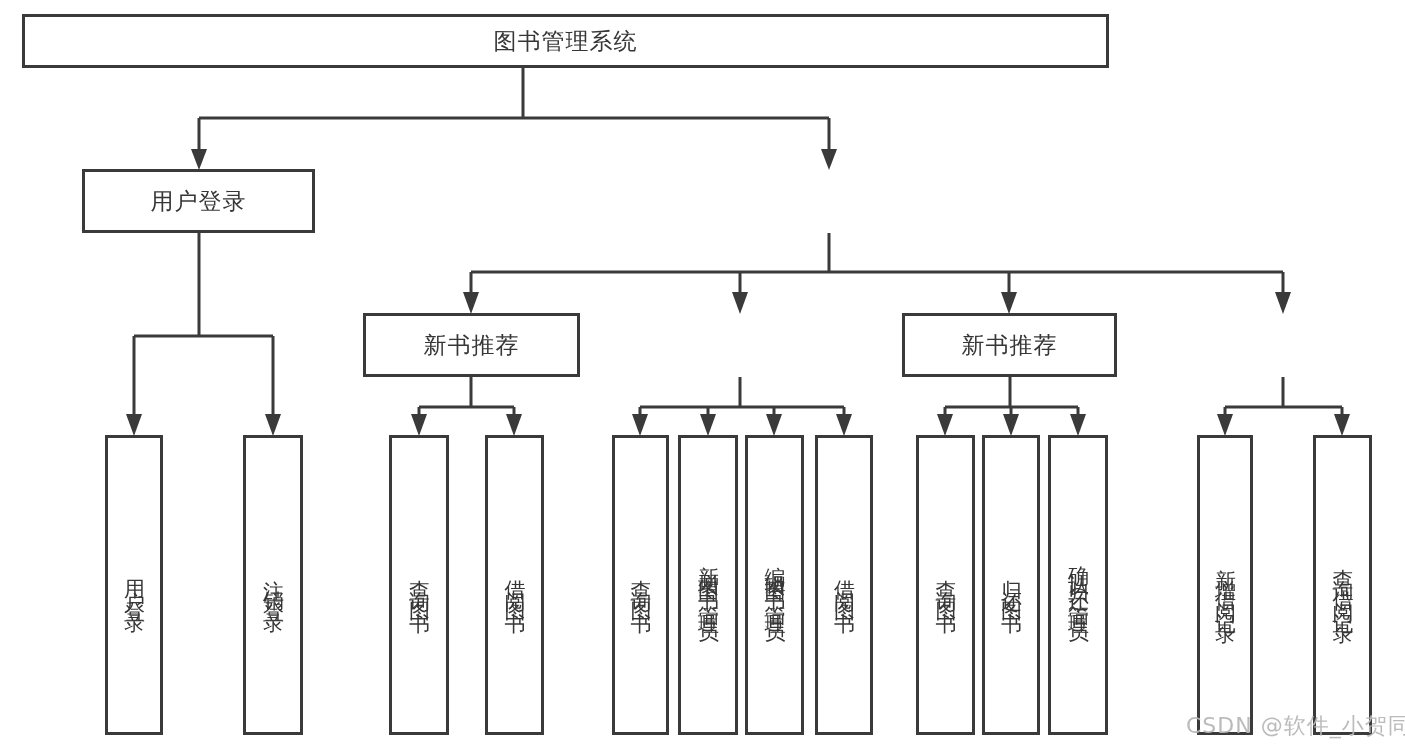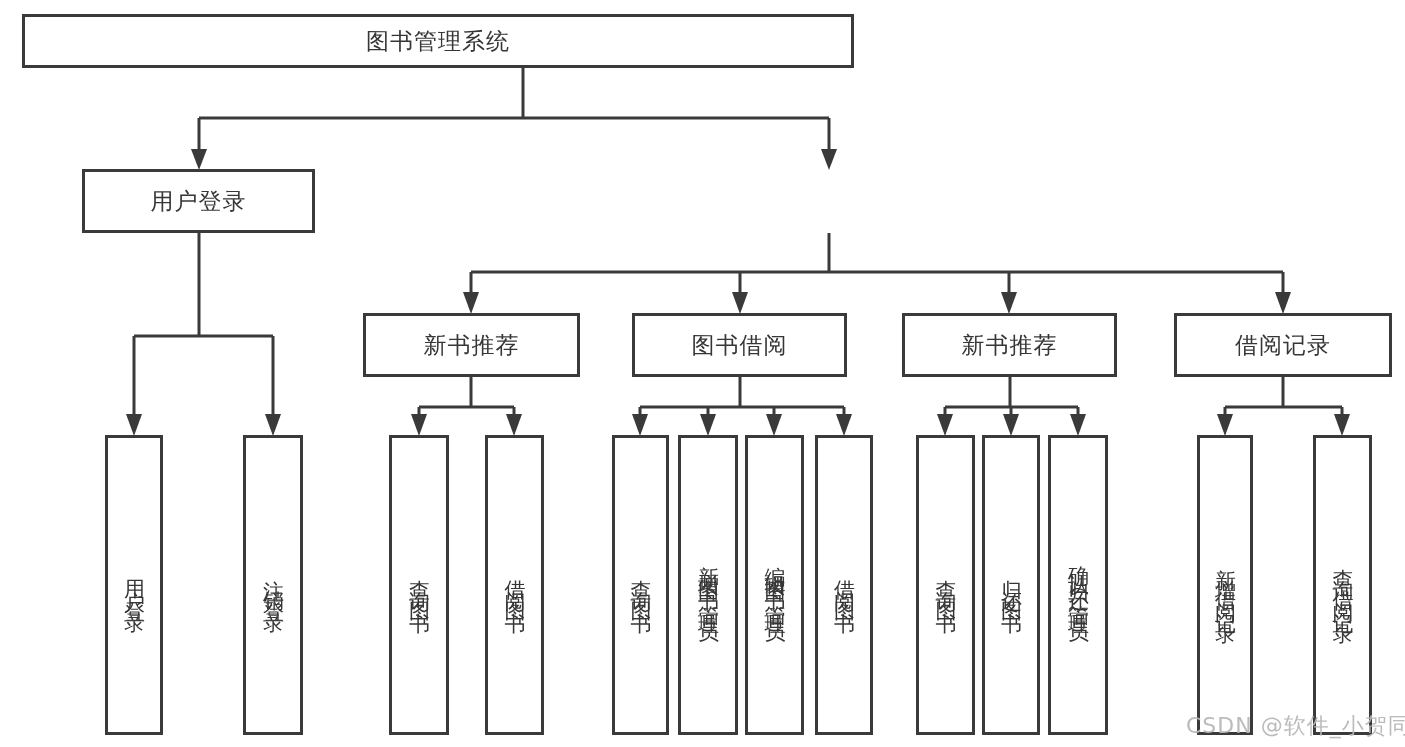--- a/index.html
+++ b/index.html
@@ -55,39 +55,33 @@
       <polygon points="766,414 782,414 774,436"></polygon>
       <polygon points="836,414 852,414 844,436"></polygon>
       <polygon points="937,414 953,414 945,436"></polygon>
       <polygon points="1003,414 1019,414 1011,436"></polygon>
       <polygon points="1070,414 1086,414 1078,436"></polygon>
       <polygon points="1217,414 1233,414 1225,436"></polygon>
       <polygon points="1334,414 1350,414 1342,436"></polygon>
     </g>
   </svg>
 
-  <div class="box" style="left:22px;top:14px;width:832px;height:54px;">
+  <div class="box" style="left:22px;top:14px;width:1087px;height:54px;">
     <span class="hlabel">图书管理系统</span>
   </div>
 
   <div class="box" style="left:82px;top:169px;width:233px;height:64px;">
     <span class="hlabel">用户登录</span>
   </div>
 
   <div class="box" style="left:363px;top:313px;width:217px;height:64px;">
     <span class="hlabel">新书推荐</span>
   </div>
-  <div class="box" style="left:632px;top:313px;width:215px;height:64px;">
-    <span class="hlabel">图书借阅</span>
-  </div>
   <div class="box" style="left:902px;top:313px;width:215px;height:64px;">
     <span class="hlabel">新书推荐</span>
-  </div>
-  <div class="box" style="left:1174px;top:313px;width:218px;height:64px;">
-    <span class="hlabel">借阅记录</span>
   </div>
 
   <div class="box" style="left:105px;top:435px;width:58px;height:300px;">
     <span class="vlabel">用户登录</span>
   </div>
   <div class="box" style="left:243px;top:435px;width:60px;height:300px;">
     <span class="vlabel">注销登录</span>
   </div>
 
   <div class="box" style="left:389px;top:435px;width:60px;height:300px;">

